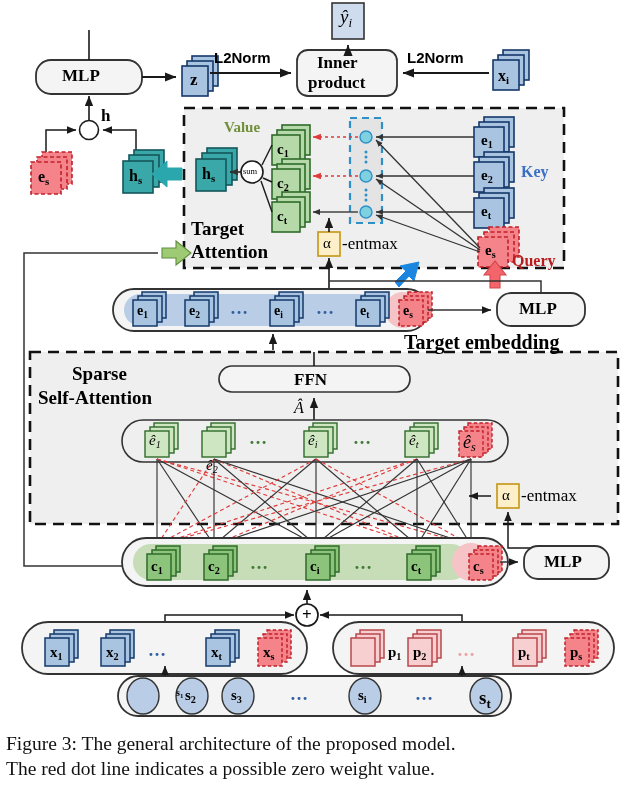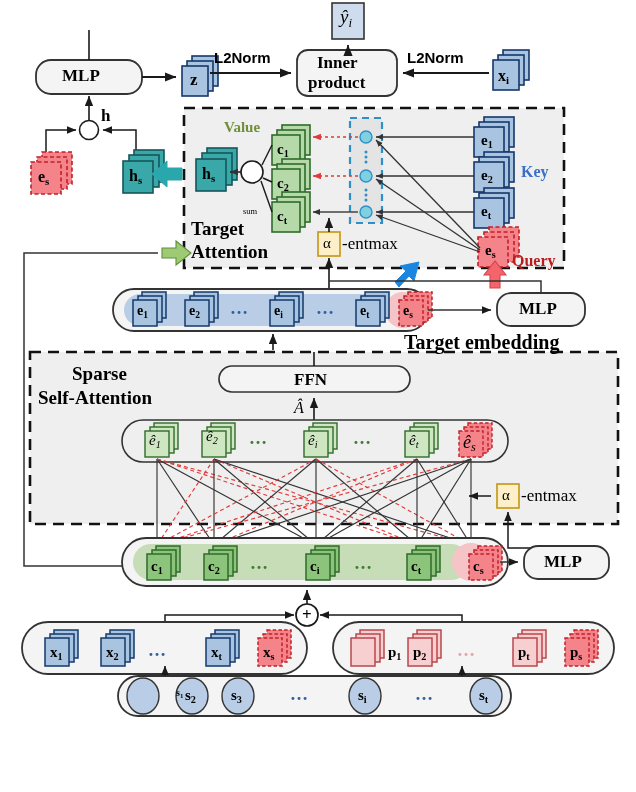--- a/index.html
+++ b/index.html
@@ -379,21 +379,21 @@
 </div>
 <div class="lbl bold serif" style="left:129px;top:167px;font-size:16px;">
   <span>h</span><span class="sub">s</span>
 </div>
 
 <div class="lbl bold serif" style="left:191px;top:218px;font-size:19px;">Target</div>
 <div class="lbl bold serif" style="left:191px;top:241px;font-size:19px;">Attention</div>
 <div class="lbl bold serif" style="left:224px;top:119px;font-size:15px;color:#6f8f3a;">Value</div>
 <div class="lbl bold serif" style="left:521px;top:163px;font-size:16px;color:#3a6fc4;">Key</div>
 <div class="lbl bold serif" style="left:512px;top:252px;font-size:16px;color:#b91c1c;">Query</div>
-<div class="lbl serif" style="left:243px;top:166px;font-size:8.5px;margin-top:40px;">sum</div>
+<div class="lbl serif" style="left:243px;top:166px;font-size:8.5px;">sum</div>
 <div class="lbl bold serif" style="left:202px;top:165px;font-size:16px;">
   <span>h</span><span class="sub">s</span>
 </div>
 <div class="lbl bold serif" style="left:277px;top:141px;font-size:15px;">
   <span>c</span><span class="sub">1</span>
 </div>
 <div class="lbl bold serif" style="left:277px;top:175px;font-size:15px;">
   <span>c</span><span class="sub">2</span>
 </div>
 <div class="lbl bold serif" style="left:277px;top:208px;font-size:15px;">
@@ -437,21 +437,21 @@
 <div class="lbl bold serif" style="left:72px;top:363px;font-size:19px;">Sparse</div>
 <div class="lbl bold serif" style="left:38px;top:387px;font-size:19px;">Self-Attention</div>
 <div class="lbl bold serif" style="left:294px;top:370px;font-size:17px;">FFN</div>
 <div class="lbl itl serif" style="left:294px;top:399px;font-size:16px;">Â</div>
 <div class="lbl serif" style="left:502px;top:487px;font-size:15px;">α</div>
 <div class="lbl serif" style="left:521px;top:486px;font-size:17px;">-entmax</div>
 
 <div class="lbl itl serif" style="left:149px;top:432px;font-size:15px;">
   <span>ê</span><span class="sub">1</span>
 </div>
-<div class="lbl itl serif" style="left:206px;top:428px;font-size:15px;">
+<div class="lbl itl serif" style="left:206px;top:457px;font-size:15px;">
   <span>ê</span><span class="sub">2</span>
 </div>
 <div class="lbl bold serif" style="left:249px;top:428px;font-size:18px;color:#3d7a32;letter-spacing:1px;">…</div>
 <div class="lbl itl serif" style="left:308px;top:432px;font-size:15px;">
   <span>ê</span><span class="sub">i</span>
 </div>
 <div class="lbl bold serif" style="left:353px;top:428px;font-size:18px;color:#3d7a32;letter-spacing:1px;">…</div>
 <div class="lbl itl serif" style="left:409px;top:432px;font-size:15px;">
   <span>ê</span><span class="sub">t</span>
 </div>
@@ -515,18 +515,20 @@
   <span>s</span><span class="sub">2</span>
 </div>
 <div class="lbl bold serif" style="left:231px;top:687px;font-size:15px;">
   <span>s</span><span class="sub">3</span>
 </div>
 <div class="lbl bold serif" style="left:290px;top:684px;font-size:18px;color:#2f5f9e;letter-spacing:1px;">…</div>
 <div class="lbl bold serif" style="left:358px;top:687px;font-size:15px;">
   <span>s</span><span class="sub">i</span>
 </div>
 <div class="lbl bold serif" style="left:415px;top:684px;font-size:18px;color:#2f5f9e;letter-spacing:1px;">…</div>
-<div class="lbl bold serif" style="left:479px;top:687px;font-size:15px;">
+<div class="lbl bold serif" style="left:479px;top:687px;font-size:19px;">
   <span>s</span><span class="sub">t</span>
 </div>
 
 <div class="cap">
+  <div>Figure 3: The general architecture of the proposed model.</div>
+  <div>The red dot line indicates a possible zero weight value.</div>
 </div>
 
 </body></html>

